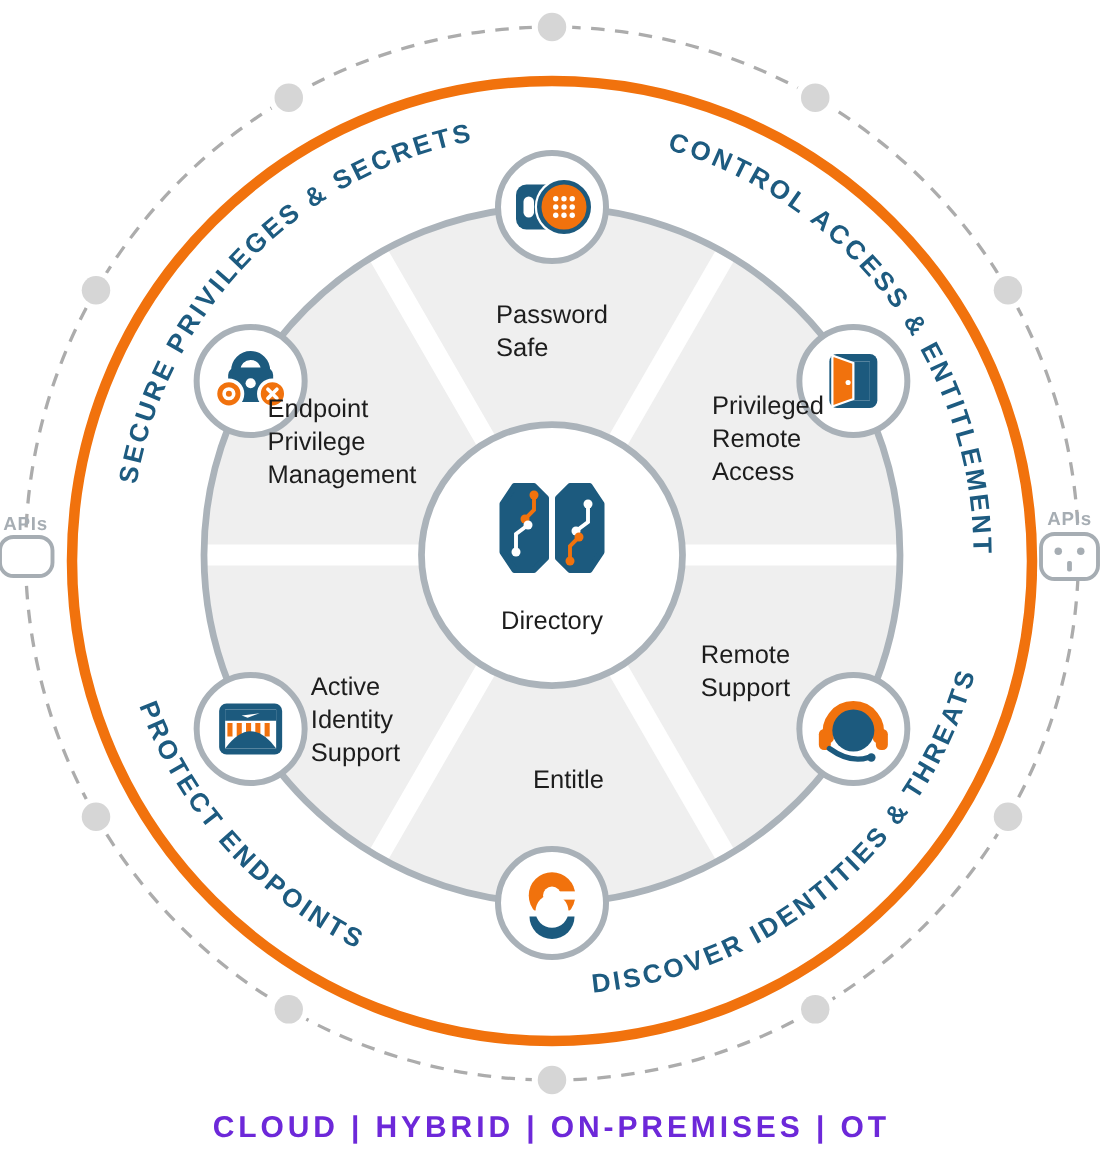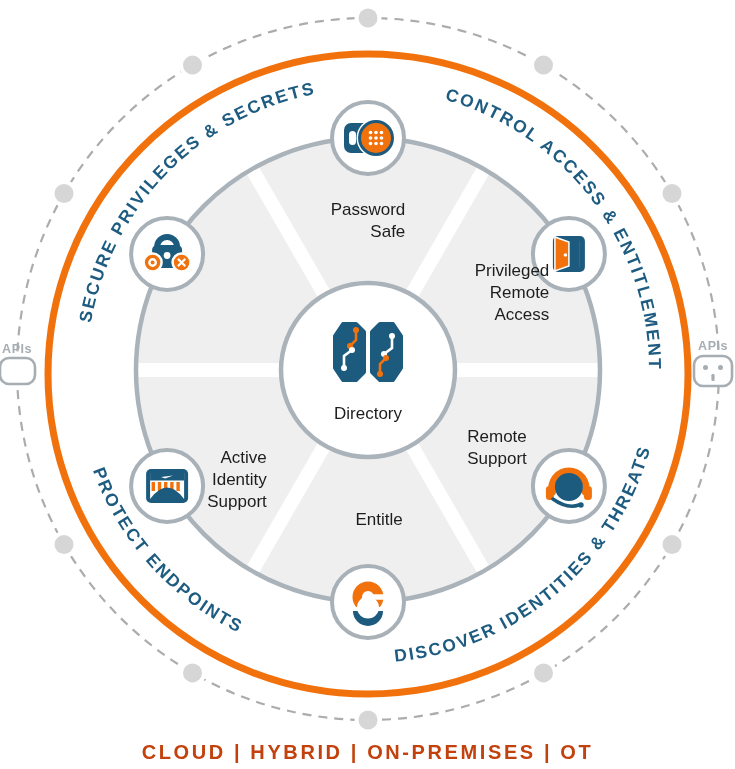--- a/index.html
+++ b/index.html
@@ -3,25 +3,25 @@
 <meta charset="utf-8">
 <style>
   html,body{margin:0;padding:0;background:#fff;}
   #stage{position:relative;width:735px;height:769px;background:#fff;overflow:hidden;
          font-family:"Liberation Sans",sans-serif;}
   #stage svg{position:absolute;left:0;top:0;}
   .arc-text{font-family:"Liberation Sans",sans-serif;font-weight:700;font-size:17.5px;
             letter-spacing:2px;fill:#1D5B80;}
   .api-text{font-family:"Liberation Sans",sans-serif;font-weight:700;font-size:12.5px;
             letter-spacing:.5px;fill:#A6ADB3;}
-  .label{position:absolute;transform:translate(-50%,-50%);text-align:right;
+  .label{position:absolute;transform:translate(-50%,-50%);text-align:left;
          font-size:17px;line-height:22px;color:#1d1d1d;white-space:nowrap;}
   .label span{display:block;}
   .caption{position:absolute;left:0;top:741px;width:735px;text-align:center;
-           font-weight:700;font-size:20px;letter-spacing:2.6px;color:#c2410c;}
+           font-weight:700;font-size:20px;letter-spacing:2.6px;color:#6d28d9;}
 </style>
 </head>
 <body>
 
 <div id="stage">
 
 <svg width="735" height="769" viewBox="0 0 735 769">
   <defs>
     <path id="p-arc-secure" d="M 87.2 360.2 A 281 281 0 0 1 353.3 89.4"></path>
     <path id="p-arc-control" d="M 407.1 91.7 A 281 281 0 0 1 646.3 409.1"></path>
@@ -223,19 +223,24 @@
   <span>Support</span>
 </div>
 <div class="label" style="left:368px;top:520px;margin-left:11px;">
   <span>Entitle</span>
 </div>
 <div class="label" style="left:237px;top:452px;margin-top:28px;">
   <span>Active</span>
   <span>Identity</span>
   <span>Support</span>
 </div>
+<div class="label" style="left:228px;top:295px;">
+  <span>Endpoint</span>
+  <span>Privilege</span>
+  <span>Management</span>
+</div>
 <div class="label" style="left:368px;top:414px;">
   <span>Directory</span>
 </div>
 
 <div class="caption">CLOUD | HYBRID | ON-PREMISES | OT</div>
 
 </div>
 
 </body></html>

